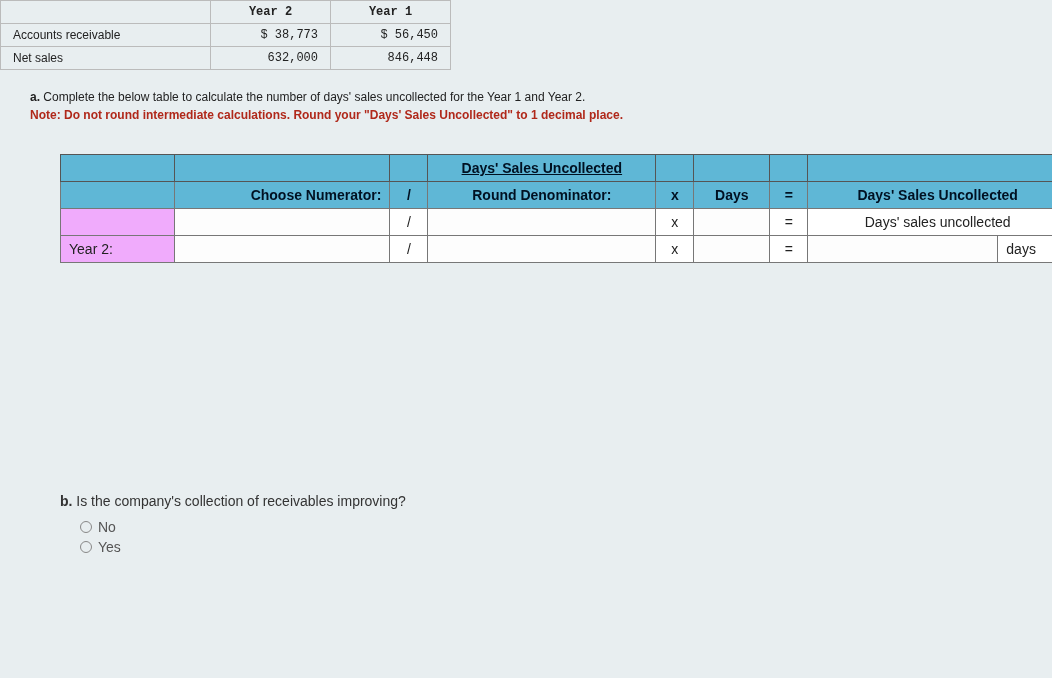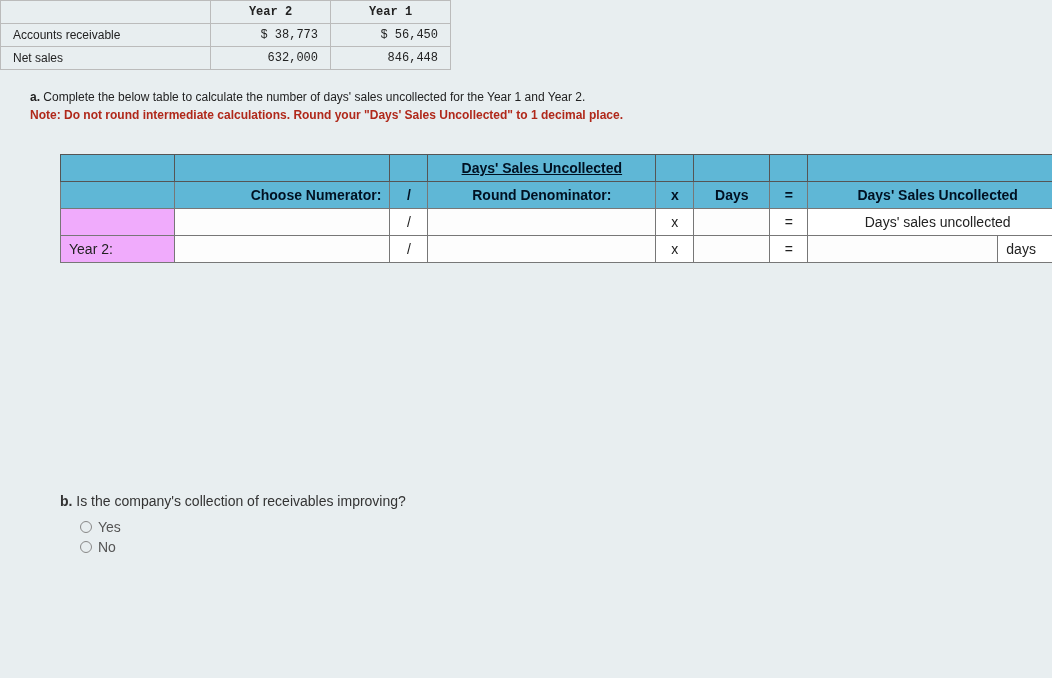--- a/index.html
+++ b/index.html
@@ -182,19 +182,19 @@
 </tbody>
   </table>
 
 <div class="question-b">
   <span style="font-weight:bold">b.</span>
   <span>Is the company's collection of receivables improving?</span>
 </div>
 <div class="radio-group">
   <div class="radio-row">
     <span class="radio"></span>
-    <span>Yes</span>
+    <span>No</span>
   </div>
   <div class="radio-row">
     <span class="radio"></span>
-    <span>No</span>
+    <span>Yes</span>
   </div>
 </div>
 
 </body></html>

